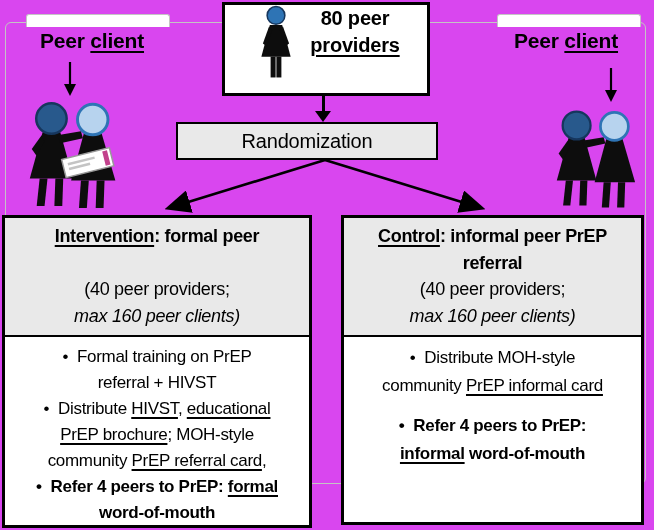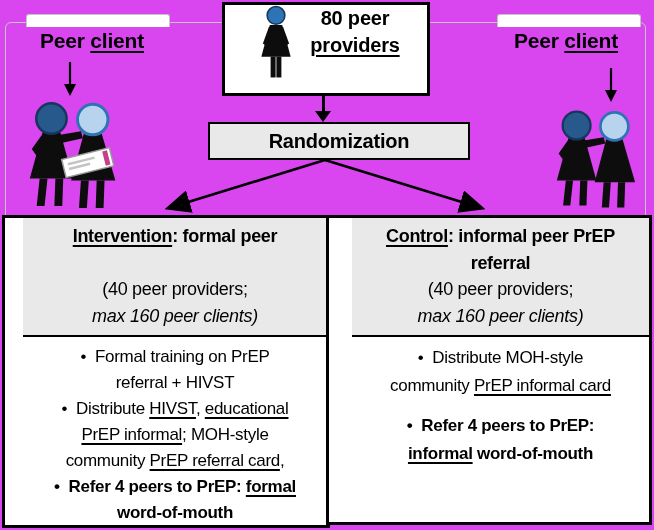--- a/index.html
+++ b/index.html
@@ -39,29 +39,29 @@
   .provider-box{position:absolute;left:222px;top:2px;width:202px;height:88px;
     background:#fff;border:3px solid #000;display:flex;align-items:flex-start;
     justify-content:center;gap:10px;z-index:2;}
   .provider-label{font-size:20px;line-height:27px;text-align:center;letter-spacing:-0.2px;}
 
   .mid-arrow-line{position:absolute;left:322px;top:93px;width:3px;height:19px;background:#000;z-index:1;}
   .mid-arrow-head{position:absolute;left:315px;top:111px;width:0;height:0;
     border-left:8px solid transparent;border-right:8px solid transparent;
     border-top:11px solid #000;z-index:1;}
 
-  .randomization-box{position:absolute;left:208px;top:122px;width:258px;height:34px;
+  .randomization-box{position:absolute;left:176px;top:122px;width:258px;height:34px;
     background:var(--box_gray);border:2.5px solid #000;display:flex;align-items:center;
-    justify-content:center;font-size:20px;font-weight:700;z-index:2;letter-spacing:-0.2px;}
+    justify-content:center;font-size:20px;font-weight:400;z-index:2;letter-spacing:-0.2px;}
 
   .branches{position:absolute;left:150px;top:158px;z-index:1;}
 
   .arm-box{position:absolute;top:215px;border:3px solid #000;background:#fff;z-index:2;}
-  .arm-box.intervention{left:2px;width:304px;height:307px;padding-left:18px;}
-  .arm-box.control{left:326px;width:297px;height:304px;padding-left:23px;}
+  .arm-box.intervention{left:2px;width:304px;height:307px;}
+  .arm-box.control{left:341px;width:297px;height:304px;}
   .arm-header{background:var(--box_gray);border-bottom:2.5px solid #000;text-align:center;
     font-size:18px;line-height:26.5px;padding:5px 4px 6px 4px;letter-spacing:-0.3px;}
   .arm-body{padding:7px 9px;}
   .bullet{font-size:17px;line-height:26px;letter-spacing:-0.3px;text-align:center;}
   .arm-box.control .bullet{line-height:28px;margin-bottom:12px;}
 </style>
 </head>
 <body>
 
 <div id="canvas">
@@ -138,21 +138,21 @@
       </marker>
     </defs>
     <line x1="175" y1="2" x2="22" y2="49" stroke="#000" stroke-width="2.6" marker-end="url(#ah)"></line>
     <line x1="175" y1="2" x2="328" y2="49" stroke="#000" stroke-width="2.6" marker-end="url(#ah)"></line>
   </svg>
 
   <div class="arm-box intervention">
     <div class="arm-header"><span class="b u">Intervention</span><span class="b">: formal peer</span><br><br><span>(40 peer providers;</span><br><span class="i">max 160 peer clients)</span></div>
     <div class="arm-body">
       <div class="bullet"><span>•&nbsp;&nbsp;Formal training on PrEP</span><br><span>referral + HIVST</span></div>
-      <div class="bullet"><span>•&nbsp;&nbsp;Distribute </span><span class="u">HIVST</span><span>, </span><span class="u">educational</span><br><span class="u">PrEP informal</span><span>; MOH-style</span><br><span>community </span><span class="u">PrEP referral card</span><span>,</span></div>
+      <div class="bullet"><span>•&nbsp;&nbsp;Distribute </span><span class="u">HIVST</span><span>, </span><span class="u">educational</span><br><span class="u">PrEP brochure</span><span>; MOH-style</span><br><span>community </span><span class="u">PrEP referral card</span><span>,</span></div>
       <div class="bullet"><span class="b">•&nbsp;&nbsp;Refer 4 peers to PrEP: </span><span class="b u">formal</span><br><span class="b">word-of-mouth</span></div>
     </div>
   </div>
 
   <div class="arm-box control">
     <div class="arm-header"><span class="b u">Control</span><span class="b">: informal peer PrEP</span><br><span class="b">referral</span><br><span>(40 peer providers;</span><br><span class="i">max 160 peer clients)</span></div>
     <div class="arm-body">
       <div class="bullet"><span>•&nbsp;&nbsp;Distribute MOH-style</span><br><span>community </span><span class="u">PrEP informal card</span></div>
       <div class="bullet"><span class="b">•&nbsp;&nbsp;Refer 4 peers to PrEP:</span><br><span class="b u">informal</span><span class="b"> word-of-mouth</span></div>
     </div>

